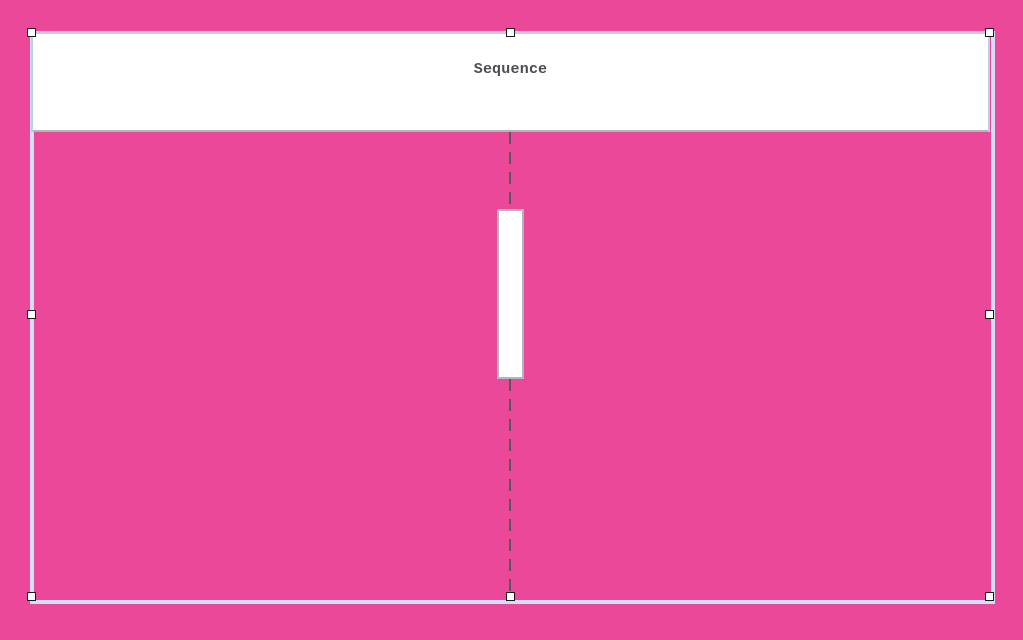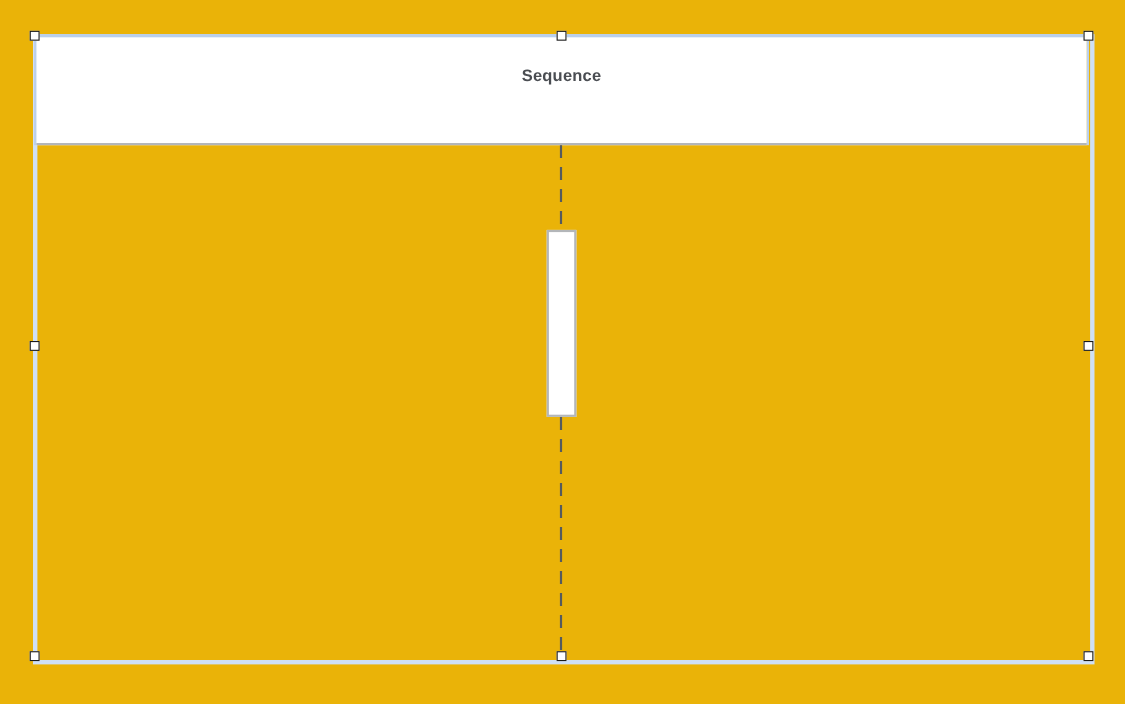--- a/index.html
+++ b/index.html
@@ -8,21 +8,22 @@
       width: 1023px;
       height: 640px;
       background: #ffffff;
       overflow: hidden;
       font-family: "Liberation Sans", "DejaVu Sans", sans-serif;
     }
     .canvas {
       position: relative;
       width: 1023px;
       height: 640px;
-      background: #eab308;
+      background: #ec4899;
+      font-family: Liberation Mono, monospace;
     }
     
     .selection-outline {
       position: absolute;
       left: 30px;
       top: 31px;
       width: 957px;
       height: 565px;
       border: 4px solid #cfe0f7;
       box-sizing: content-box;

